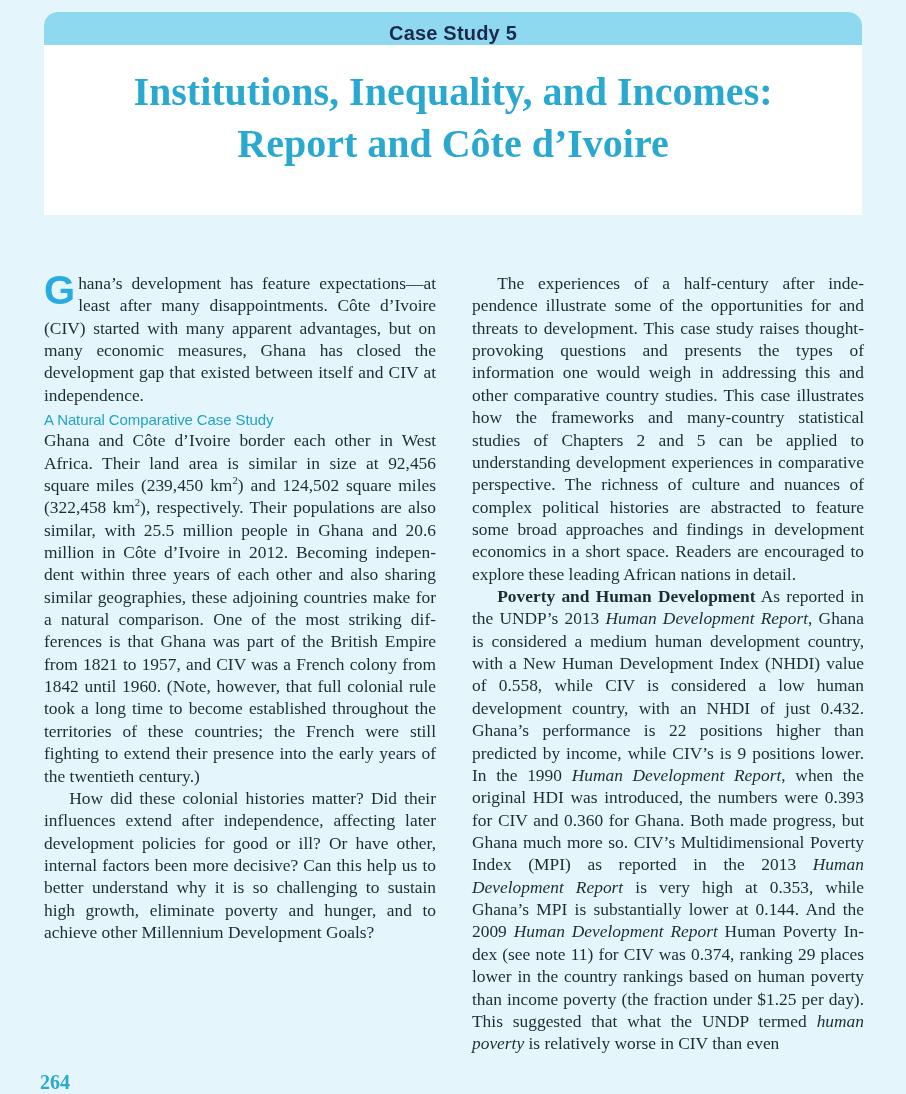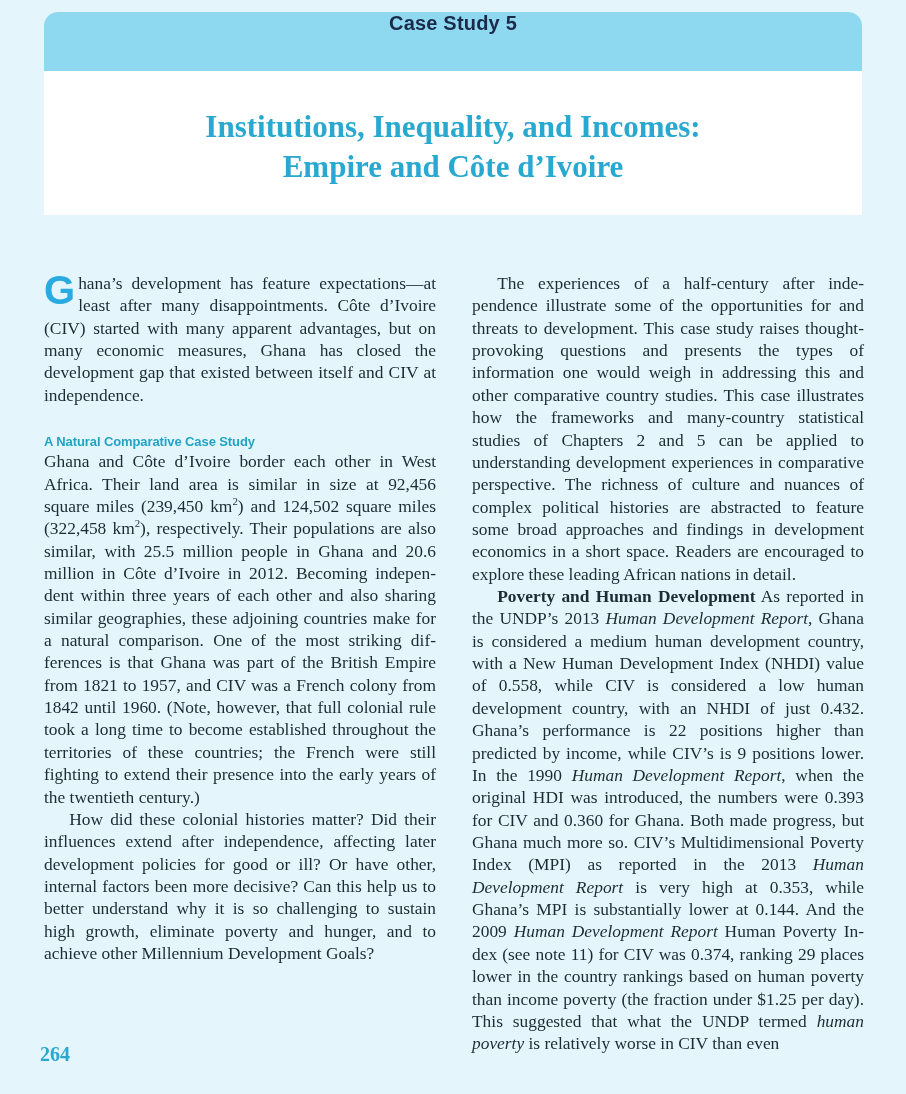--- a/index.html
+++ b/index.html
@@ -22,39 +22,39 @@
     top: 12px;
     width: 818px;
     border-radius: 14px 14px 0 0;
     overflow: hidden;
     background: #ffffff;
     height: 203px;
     box-sizing: border-box;
   }
   .header-band {
     background: #8fd9f0;
-    height: 59px;
+    height: 33px;
     display: flex;
-    align-items: flex-start;
+    align-items: flex-end;
     justify-content: center;
   }
   .header-band-label {
     font-family: "Liberation Sans", "DejaVu Sans", sans-serif;
     font-weight: bold;
     font-size: 20px;
     color: #1b2a4a;
     letter-spacing: 0.2px;
   }
   .header-title {
-    padding: 36px 40px 0 40px;
+    padding: 21px 40px 0 40px;
     text-align: center;
     color: #29a8d0;
     font-family: "Liberation Serif", "DejaVu Serif", serif;
     font-weight: bold;
-    font-size: 31px;
+    font-size: 40px;
     line-height: 1.30;
   }
   .header-title .line2 { display: block; }
 
   
   .columns {
     position: absolute;
     left: 44px;
     top: 272px;
     width: 820px;
@@ -83,58 +83,58 @@
     font-weight: bold;
     font-size: 40px;
     line-height: 0.88;
     color: #29abe2;
     padding: 1px 2px 0 0;
     margin-right: 1px;
   }
 
   
   h2.sec-head {
-    margin: 28px 0 1px 0;
+    margin: 5px 0 1px 0;
     font-family: "Liberation Sans", "DejaVu Sans", sans-serif;
-    font-weight: bold;
-    font-size: 13px;
+    font-weight: normal;
+    font-size: 15px;
     color: #22a3c4;
     letter-spacing: -0.1px;
     text-align: left;
   }
 
   .runin {
     font-weight: bold;
     margin-top: 8px;
   }
   .ital { font-style: italic; }
 
   sup.sq { font-size: 0.62em; vertical-align: super; line-height: 0; }
 
   
   .page-number {
     position: absolute;
     left: 40px;
-    bottom: 28px;
+    bottom: 0;
     font-family: "Liberation Serif", "DejaVu Serif", serif;
     font-weight: bold;
     font-size: 20px;
     color: #29a8d0;
   }
 </style>
 </head>
 <body>
 
 <div class="header-box">
   <div class="header-band">
     <span class="header-band-label">Case Study 5</span>
   </div>
   <div class="header-title">
     <span>Institutions, Inequality, and Incomes:</span>
-    <span class="line2">Empire and Côte d’Ivoire</span>
+    <span class="line2">Report and Côte d’Ivoire</span>
   </div>
 </div>
 
 <div class="columns">
 
   <div class="col">
 
     <p class="body-par first"><span class="dropcap">G</span><span>hana’s development has feature expecta­tions—at least after many disappointments. Côte d’Ivoire (CIV) started with many apparent ad­vantages, but on many economic measures, Ghana has closed the development gap that existed be­tween itself and CIV at independence.</span></p>
 
 

